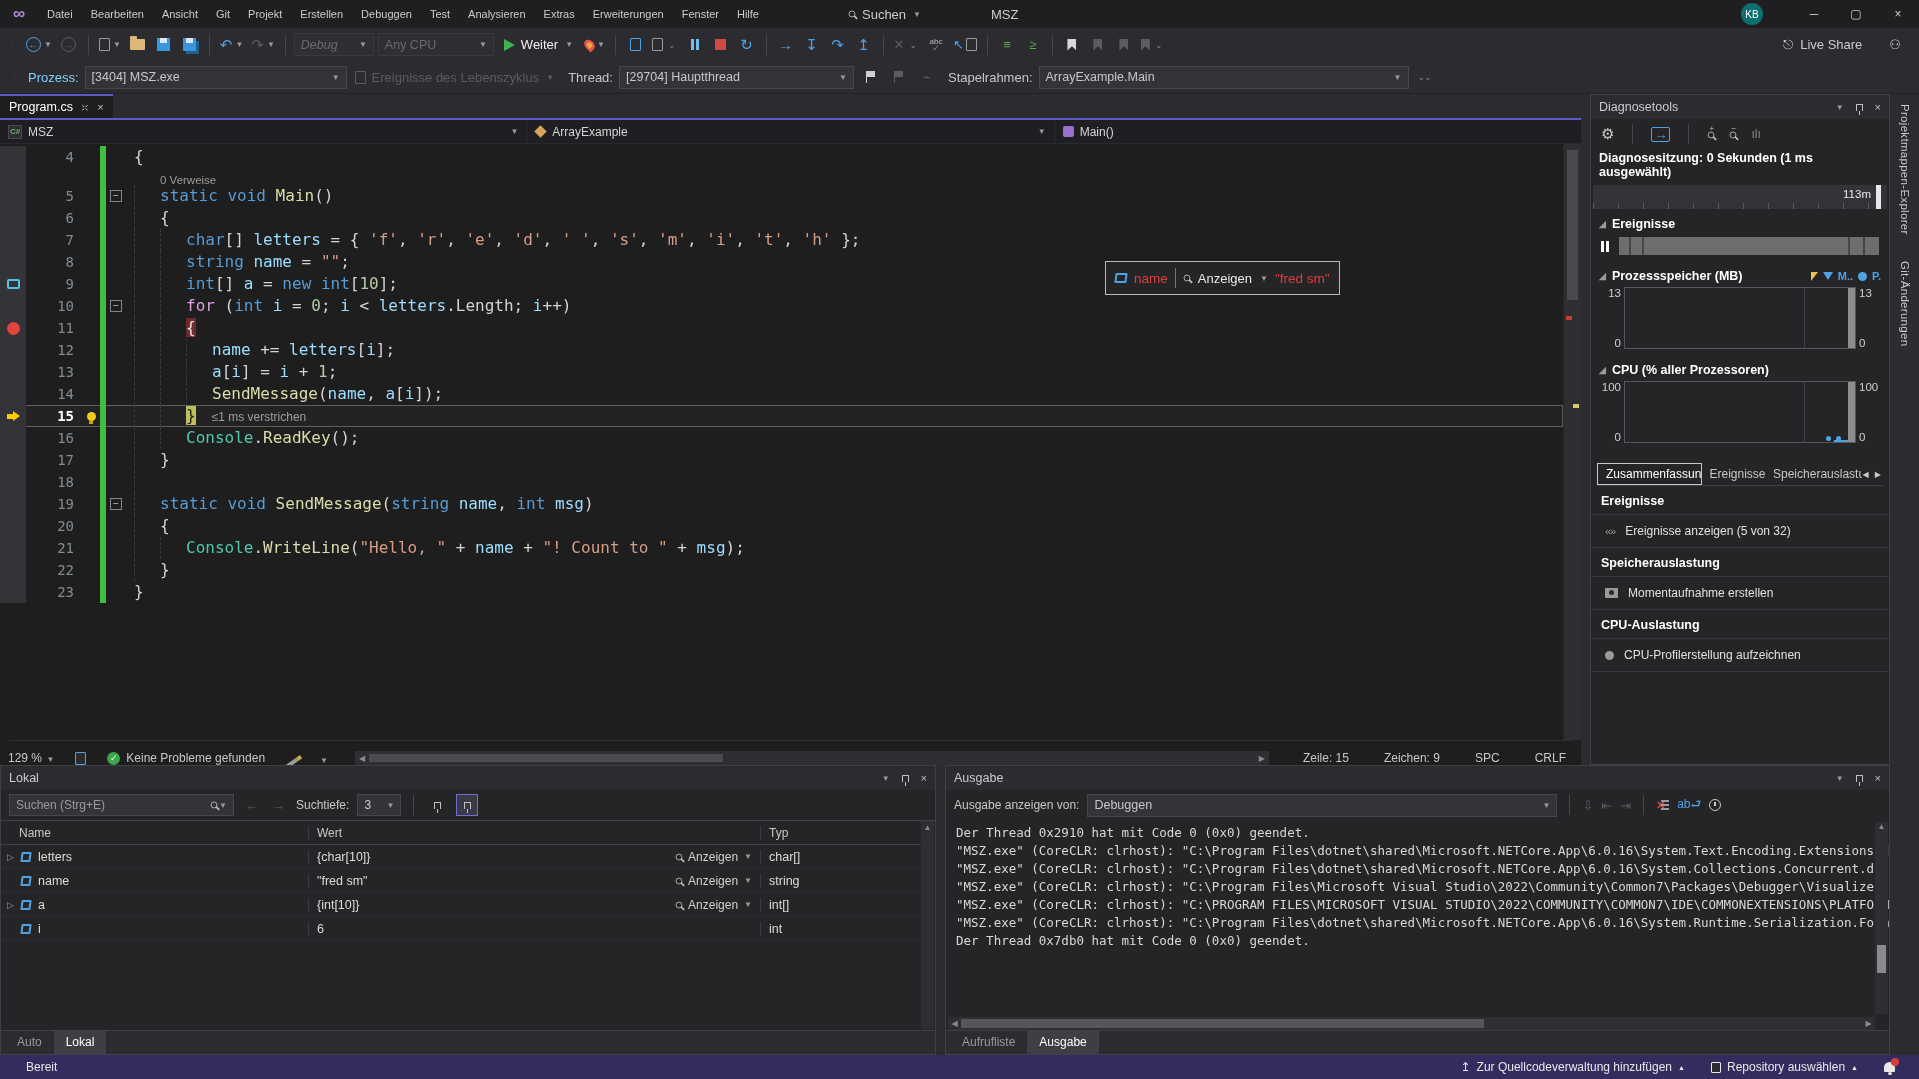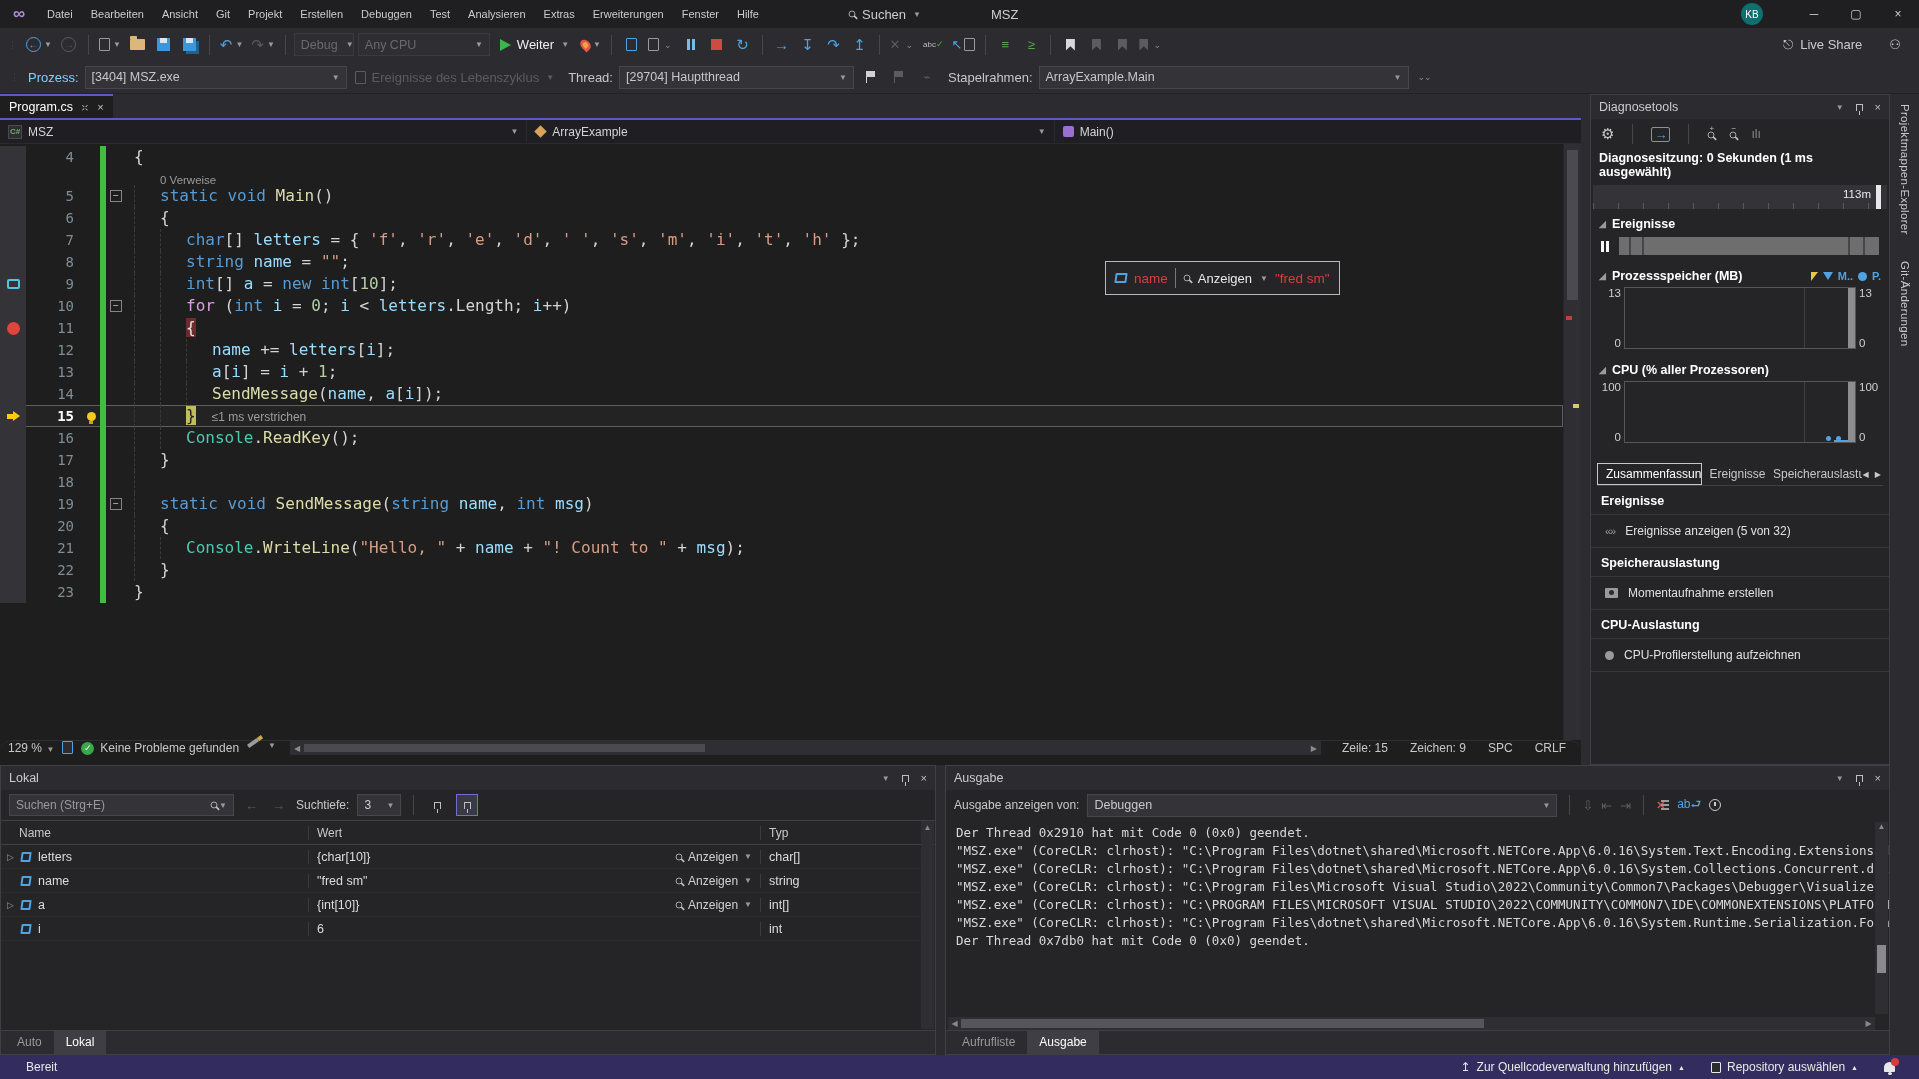--- a/index.html
+++ b/index.html
@@ -45,21 +45,21 @@
   .save-icon { width:13px; height:13px; background:#3a96dd; position:relative; }
   .save-icon::after { content:''; position:absolute; left:3px; top:0; width:7px; height:5px; background:#d8e8f8; }
   .play-tri { width:0; height:0; border-left:11px solid #3cb54a; border-top:6px solid transparent; border-bottom:6px solid transparent; }
   .flame { width:9px; height:12px; background:#e2574c; border-radius:50% 50% 50% 0; transform:rotate(-45deg); position:relative; }
   .flame::after { content:''; position:absolute; left:2px; top:3px; width:5px; height:6px; background:#f2a33c; border-radius:50% 50% 50% 0; }
   .pausebars { display:inline-flex; gap:2px; }
   .pausebars span { width:3px; height:11px; background:#75beea; }
   .stop-sq { width:11px; height:11px; background:#cf4b42; }
   .doc-icon { width:11px; height:13px; border:1px solid #9a9a9a; border-radius:1px; position:relative; background:#2b2b30; }
   .doc-icon.blue-accent { border-color:#4fa3e3; }
-  .abc-check { display:flex; flex-direction:row; align-items:center; line-height:7px; }
+  .abc-check { display:flex; flex-direction:column; align-items:center; line-height:7px; }
   .abc-check .t { font-size:8px; color:#bbb; } .abc-check .c { font-size:9px; color:#57a64a; }
   .bmk { width:9px; height:12px; background:#d8d8d8; clip-path:polygon(0 0,100% 0,100% 100%,50% 65%,0 100%); }
   .bmk.dis { background:#5c5c60; }
   .flag-icon { width:10px; height:12px; position:relative; }
   .flag-icon::before { content:''; position:absolute; left:0; top:0; width:1.5px; height:12px; background:#d0d0d0; }
   .flag-icon::after { content:''; position:absolute; left:1.5px; top:0; width:8px; height:6px; background:#d0d0d0; }
   .flag-icon.dis::before, .flag-icon.dis::after { background:#5c5c60; }
   .grip { color:#46464c; font-size:9px; letter-spacing:1px; margin-right:2px; }
   .lens { display:inline-block; width:8px; height:8px; border:1.5px solid #c0c0c0; border-radius:50%; position:relative; }
   .lens::after { content:''; position:absolute; width:5px; height:1.5px; background:#c0c0c0; transform:rotate(45deg); right:-4px; bottom:-1px; }
@@ -116,21 +116,21 @@
     display:flex; align-items:center; gap:7px; padding:0 9px; z-index:5; }
   #datatip .fieldbox { width:12px; height:10px; border:2px solid #4fa3e3; border-radius:1px; transform:skewX(-8deg); }
   .red-text { color:#e03c3c; font-size:13.5px; font-family:"Liberation Sans",sans-serif; }
   #datatip .vsep { width:1px; height:20px; background:#777; }
 
   #v-scroll { position:absolute; right:0; top:0; bottom:0; width:18px; background:#2e2e33; border-left:1px solid #26262a; }
   #v-scroll .thumb { position:absolute; left:3px; right:3px; top:6px; height:150px; background:#4a4a50; }
   #v-scroll .mark-red { position:absolute; left:2px; width:6px; height:4px; top:172px; background:#c24038; }
   #v-scroll .mark-yel { position:absolute; right:2px; width:6px; height:4px; top:260px; background:#d8c86a; }
 
-  #editor-status { height:25px; background:#1e1e1e; border-top:1px solid #2e2e33; display:flex; align-items:flex-start; gap:8px; padding:0 8px; font-size:12px; color:#c8c8c8;border-radius:12px; }
+  #editor-status { height:25px; background:#1e1e1e; border-top:1px solid #2e2e33; display:flex; align-items:flex-end; gap:21px; padding:0 8px; font-size:12px; color:#c8c8c8;border-radius:12px; }
   .health { display:flex; align-items:center; gap:6px; }
   .check-circle { width:13px; height:13px; border-radius:50%; background:#39a849; color:#fff; font-size:9px; display:flex; align-items:center; justify-content:center; }
   .broom { width:12px; height:4px; background:#9a9a9a; transform:rotate(-35deg); border-radius:1px; position:relative; }
   .broom::after { content:''; position:absolute; right:-5px; top:0; width:5px; height:4px; background:#c8a84a; }
   #h-scroll { flex:1; height:14px; background:#2e2e33; display:flex; align-items:center; margin:0 6px; }
   #h-scroll .arrow { width:14px; text-align:center; font-size:8px; color:#8a8a8a; }
   #h-scroll .track { flex:1; height:10px; position:relative; }
   #h-scroll .thumb { position:absolute; left:0; width:40%; top:1px; height:8px; background:#4a4a50; }
   .pos-item { color:#c8c8c8; padding:0 7px; }
 
@@ -293,25 +293,25 @@
     <span class="tb-sep"></span>
     <span class="tb-btn">
         <span class="blue" style="font-size:15px;">↶</span>
         <span class="dd">▼</span>
       </span>
     <span class="tb-btn">
         <span class="dis" style="font-size:15px;">↷</span>
         <span class="dd">▼</span>
       </span>
     <span class="tb-sep"></span>
-    <span class="combo disabled" style="width:60px;">
+    <span class="combo disabled" style="width:80px;font-style:italic;">
         <span>Debug</span>
         <span class="dd">▼</span>
       </span>
-    <span class="combo disabled" style="width:132px;">
+    <span class="combo disabled" style="width:116px;">
         <span>Any CPU</span>
         <span class="dd">▼</span>
       </span>
     <span class="tb-btn" style="gap:6px; padding:0 6px;">
       <span class="play-tri"></span>
       <span style="color:#f0f0f0;">Weiter</span>
       <span class="dd">▼</span>
     </span>
     <span class="tb-btn">
         <span class="flame"></span>

